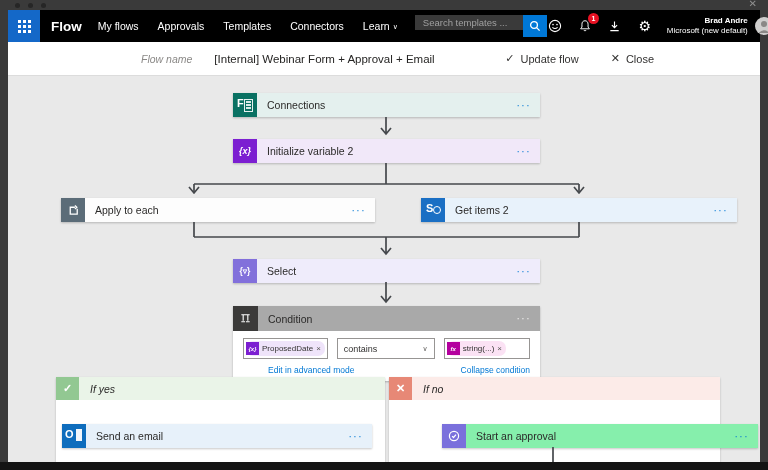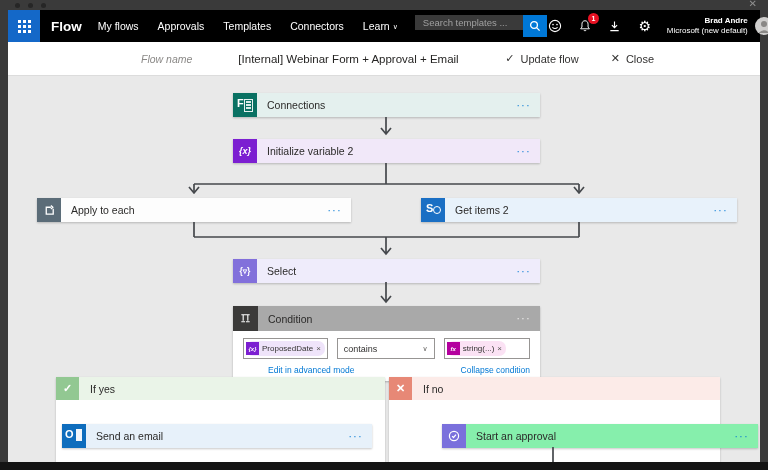--- a/index.html
+++ b/index.html
@@ -28,34 +28,34 @@
   .ticon{position:relative;width:16px;height:16px;display:grid;place-items:center;cursor:pointer;color:#fff;}
   .gearglyph{font-size:14px;line-height:1;}
   .badge{position:absolute;top:-5px;right:-6px;background:#e81123;color:#fff;font-size:7px;min-width:11px;height:11px;border-radius:50%;display:grid;place-items:center;font-weight:700;}
   .userblock{text-align:right;font-size:8px;line-height:1.3;margin-left:10px;white-space:nowrap;cursor:pointer;}
   .userblock .uname{font-weight:700;}
   .avatar{width:18px;height:18px;border-radius:50%;background:#cfcecd;margin:0 5px 0 7px;display:grid;place-items:center;overflow:hidden;cursor:pointer;flex:none;}
 
   
   .flowbar{height:33px;background:#fff;display:flex;align-items:center;font-size:11px;color:#323130;border-bottom:1px solid #dcdcdc;}
   .fn-label{margin-left:133px;color:#8a8886;font-size:10.5px;font-style:italic;}
-  .fn-title{margin-left:46px;color:#252423;font-size:11.5px;}
+  .fn-title{margin-left:22px;color:#252423;font-size:11.5px;}
   .fb-right{margin-left:auto;display:flex;gap:32px;margin-right:106px;}
   .fb-btn{display:flex;align-items:center;gap:6px;cursor:pointer;font-size:11px;color:#323130;}
   .fb-btn .g{font-size:11px;}
 
   
   .canvas{position:relative;height:386px;background:#e9e9e9;overflow:hidden;}
   .node{position:absolute;display:flex;align-items:center;height:24px;box-shadow:0 1px 2px rgba(0,0,0,.22);cursor:pointer;}
   .nicon{width:24px;height:24px;flex:none;color:#fff;display:grid;place-items:center;font-weight:700;font-size:10px;position:relative;}
   .ntitle{font-size:10.5px;color:#2b2a29;margin-left:10px;white-space:nowrap;}
   .nmore{margin-left:auto;margin-right:9px;color:#0078d4;font-size:10px;letter-spacing:1.5px;cursor:pointer;}
   .bg-conn{background:#e4f0ee;} .ic-conn{background:#0a7163;}
   .bg-var{background:#f1e8f9;}  .ic-var{background:#7c1fd1;font-style:italic;font-size:9px;}
-  .bg-apply{background:#fdfdfd;}.ic-apply{background:#5b6c78;}
+  .bg-apply{background:#fdfdfd;margin-left:24px;}.ic-apply{background:#5b6c78;}
   .bg-get{background:#e8f2fb;}  .ic-get{background:#1a6fc4;font-size:11px;}
   .bg-sel{background:#efecfb;}  .ic-sel{background:#8270db;font-size:8.5px;}
   .bg-mail{background:#e7f1fa;} .ic-mail{background:#0e6dbd;}
   .bg-appr{background:#86efac;margin-left:47px;} .ic-appr{background:#7a70dc;}
   .f-page{position:absolute;right:4px;top:6px;width:7px;height:11px;border:1px solid rgba(255,255,255,.9);}
   .f-page i{display:block;height:2px;margin:1px;background:rgba(255,255,255,.85);}
   .f-letter{position:absolute;left:4px;top:4px;font-size:11px;font-weight:700;}
   .s-dot{position:absolute;right:4px;top:8px;width:6px;height:6px;border:1.5px solid #fff;border-radius:50%;background:transparent;}
   .s-letter{position:absolute;left:5px;top:4px;font-size:11px;font-weight:700;}
   .o-page{position:absolute;right:4px;top:5px;width:6px;height:12px;background:rgba(255,255,255,.95);}
@@ -78,21 +78,21 @@
   .chip .x{margin-left:3px;font-size:8px;color:#5a5858;cursor:pointer;font-style:normal;}
   .cdrop{width:92px;height:19px;border:1px solid #979593;background:#fff;display:flex;align-items:center;justify-content:space-between;padding:0 6px;font-size:9px;color:#323130;cursor:pointer;}
   .cdrop .chev{font-size:7px;color:#605e5c;}
   .cond-links{display:flex;justify-content:space-between;font-size:8.5px;color:#0078d4;margin-top:6px;margin-left:25px;}
   .cond-links span{cursor:pointer;}
 
   
   .branch{position:absolute;top:301px;bottom:0;box-shadow:0 1px 2px rgba(0,0,0,.22);}
   .branch-head{height:23px;display:flex;align-items:center;cursor:pointer;}
   .bicon{width:23px;height:23px;color:#fff;display:grid;place-items:center;font-size:11px;font-weight:700;flex:none;}
-  .btitle{font-size:10.5px;color:#2b2a29;margin-left:11px;}
+  .btitle{font-size:10.5px;color:#2b2a29;margin-left:11px;font-style:italic;}
   .branch-body{position:absolute;left:0;right:0;top:23px;bottom:0;background:#fff;}
   .ifyes{left:48px;width:329px;} .ifyes .branch-head{background:#eaf4e8;} .ifyes .bicon{background:#92c892;}
   .ifno{left:381px;width:331px;} .ifno .branch-head{background:#fcebe8;} .ifno .bicon{background:#e78876;}
 
   .wires{position:absolute;left:0;top:0;pointer-events:none;}
 </style>
 </head>
 <body>
 
 <div class="shot">

